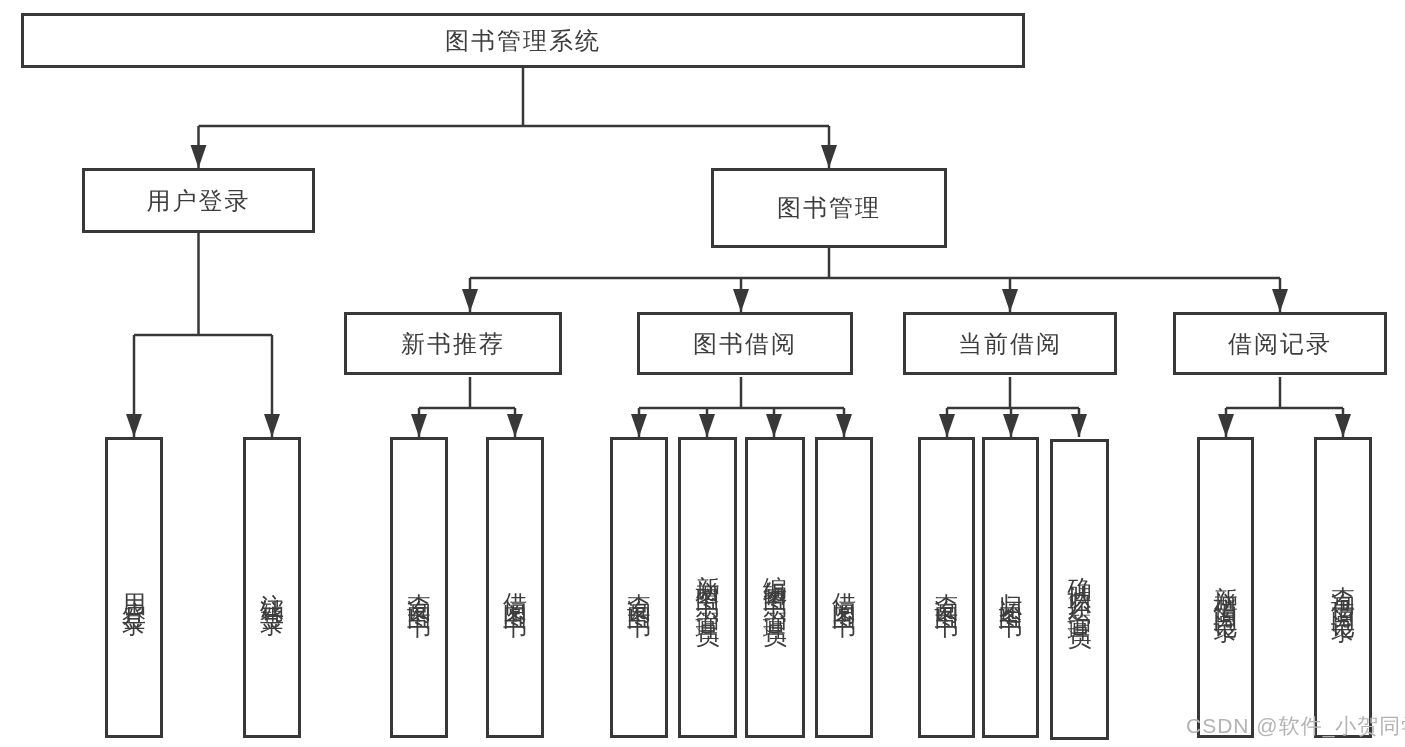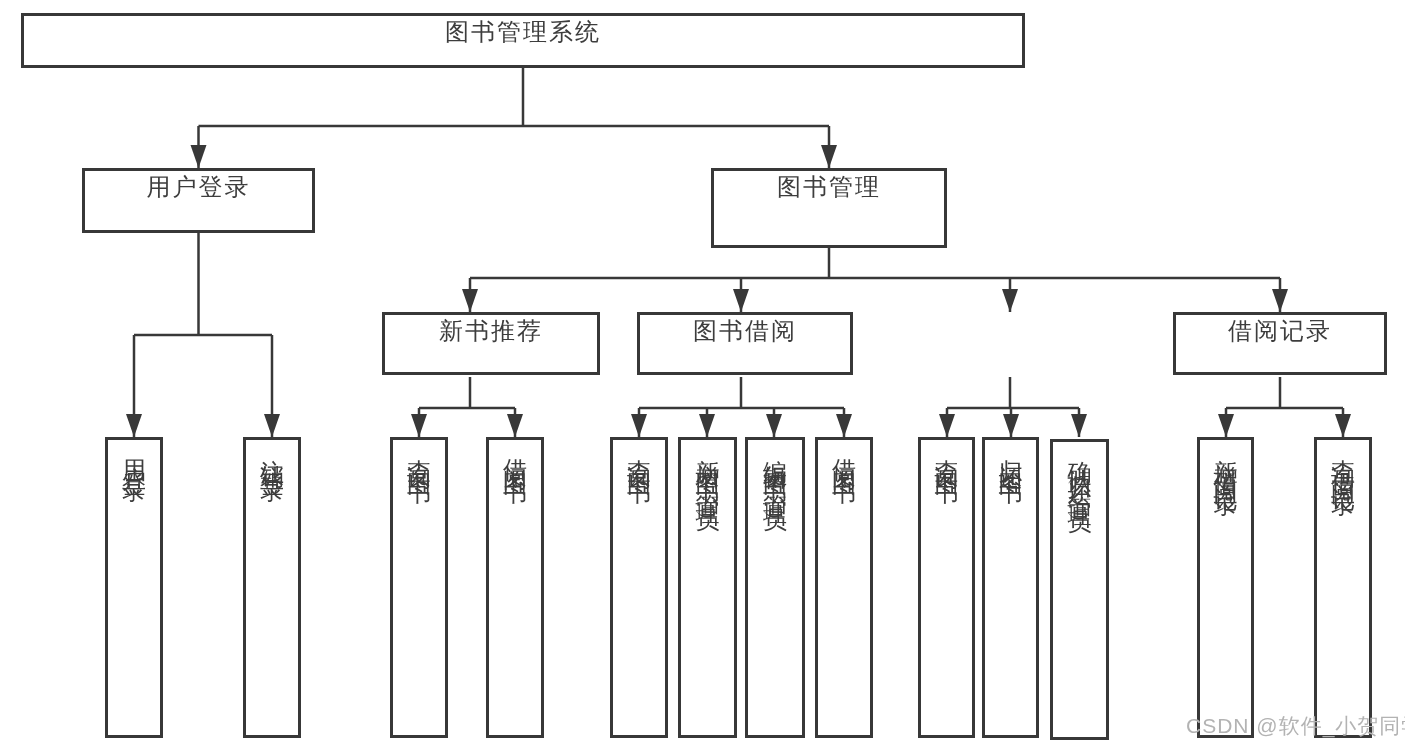--- a/index.html
+++ b/index.html
@@ -16,21 +16,21 @@
     left: 0; top: 0;
     width: 1405px; height: 747px;
   }
   .node {
     position: absolute;
     box-sizing: border-box;
     border: 3px solid #383838;
     background: #ffffff;
     color: #3d3d3d;
     display: flex;
-    align-items: flex-start;
+    align-items: center;
     justify-content: center;
     text-align: center;
   }
   .h { font-size: 24px; letter-spacing: 2px; white-space: nowrap; }
   .v .vt {
     writing-mode: vertical-rl;
     text-orientation: mixed;
     font-size: 24px;
     letter-spacing: 7px;
     line-height: 1;
@@ -93,25 +93,28 @@
     <span>图书管理系统</span>
   </div>
 
   <div class="node h" style="left:82px; top:168px; width:233px; height:65px;">
     <span>用户登录</span>
   </div>
   <div class="node h" style="left:711px; top:168px; width:236px; height:80px;">
     <span>图书管理</span>
   </div>
 
-  <div class="node h" style="left:382px; top:312px; width:218px; height:63px;">
+  <div class="node h" style="left:344px; top:312px; width:218px; height:63px;">
     <span>新书推荐</span>
   </div>
   <div class="node h" style="left:637px; top:312px; width:216px; height:63px;">
     <span>图书借阅</span>
+  </div>
+  <div class="node h" style="left:903px; top:312px; width:214px; height:63px;">
+    <span>当前借阅</span>
   </div>
   <div class="node h" style="left:1173px; top:312px; width:214px; height:63px;">
     <span>借阅记录</span>
   </div>
 
   <div class="node v" style="left:105px; top:437px; width:58px; height:301px;">
     <span class="vt">用户登录</span>
   </div>
   <div class="node v" style="left:243px; top:437px; width:58px; height:301px;">
     <span class="vt">注销登录</span>

